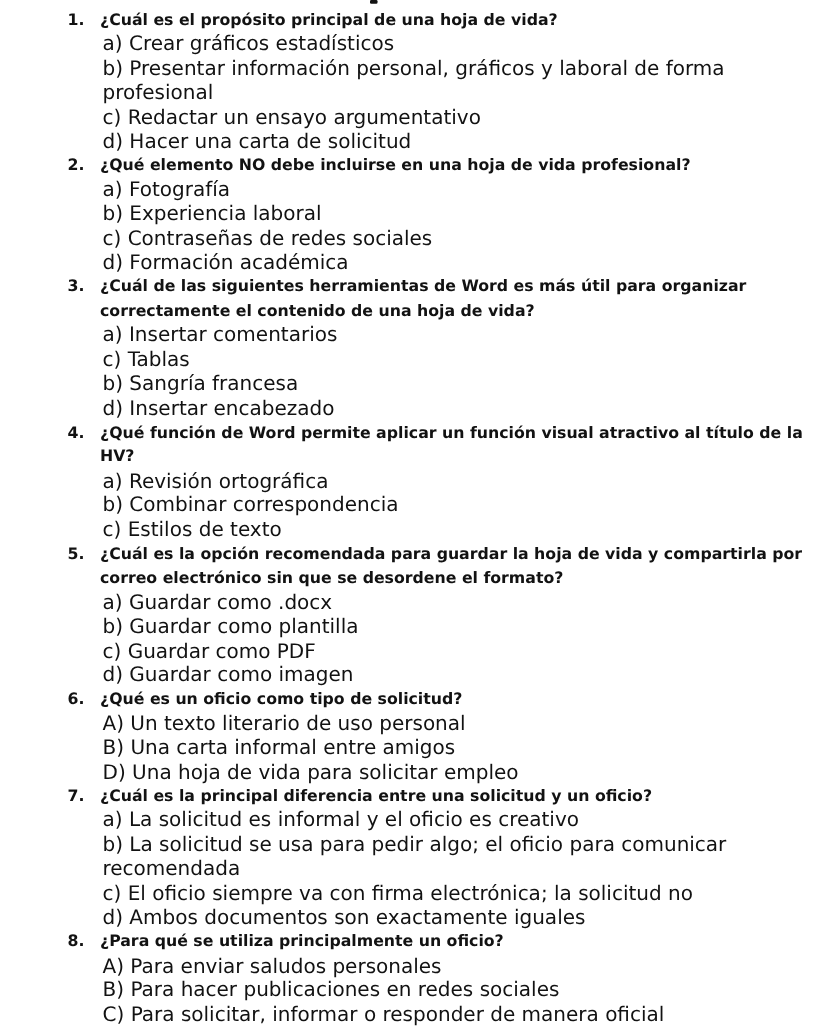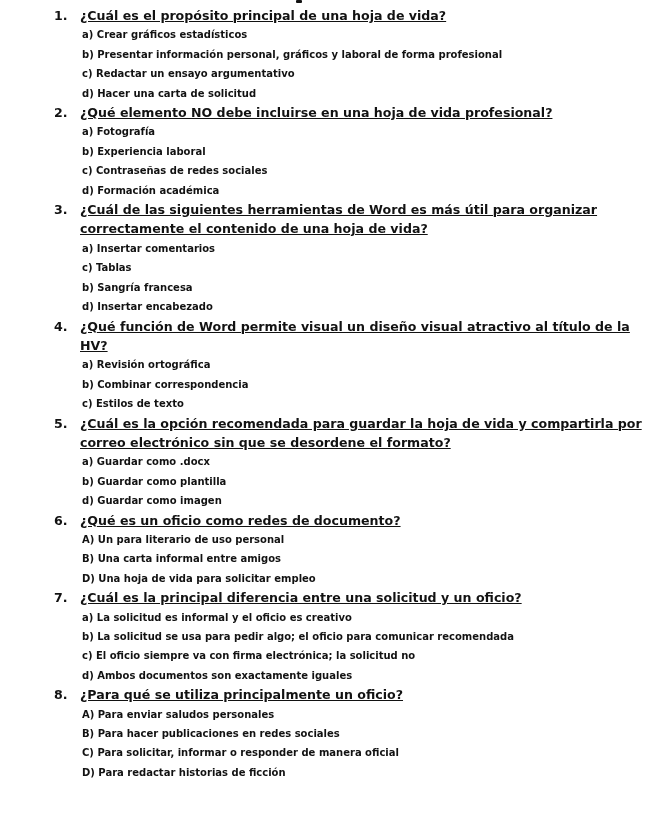--- a/index.html
+++ b/index.html
@@ -38,25 +38,24 @@
     line-height: 19.4px;
   }
   .qbody {
     flex: 1 1 auto;
     max-width: 566px;
   }
   .qtext {
     font-weight: bold;
     font-size: 12.6px;
     line-height: 19.4px;
-    text-decoration: underline;
   }
   .option {
-    font-weight: bold;
-    font-size: 10px;
+    font-weight: normal;
+    font-size: 16px;
     line-height: 19.4px;
     padding-left: 2px;
   }
 </style>
 </head>
 <body>
 
 <div class="top-cut"></div>
 
 <div class="quiz">
@@ -90,42 +89,43 @@
       <div class="option">a) Insertar comentarios</div>
       <div class="option">c) Tablas</div>
       <div class="option">b) Sangría francesa</div>
       <div class="option">d) Insertar encabezado</div>
     </div>
   </div>
 
   <div class="question">
     <div class="qnum">4.</div>
     <div class="qbody">
-      <div class="qtext">¿Qué función de Word permite visual un diseño visual atractivo al título de la HV?</div>
+      <div class="qtext">¿Qué función de Word permite aplicar un función visual atractivo al título de la HV?</div>
       <div class="option">a) Revisión ortográfica</div>
       <div class="option">b) Combinar correspondencia</div>
       <div class="option">c) Estilos de texto</div>
     </div>
   </div>
 
   <div class="question">
     <div class="qnum">5.</div>
     <div class="qbody">
       <div class="qtext">¿Cuál es la opción recomendada para guardar la hoja de vida y compartirla por correo electrónico sin que se desordene el formato?</div>
       <div class="option">a) Guardar como .docx</div>
       <div class="option">b) Guardar como plantilla</div>
+      <div class="option">c) Guardar como PDF</div>
       <div class="option">d) Guardar como imagen</div>
     </div>
   </div>
 
   <div class="question">
     <div class="qnum">6.</div>
     <div class="qbody">
-      <div class="qtext">¿Qué es un oficio como redes de documento?</div>
-      <div class="option">A) Un para literario de uso personal</div>
+      <div class="qtext">¿Qué es un oficio como tipo de solicitud?</div>
+      <div class="option">A) Un texto literario de uso personal</div>
       <div class="option">B) Una carta informal entre amigos</div>
       <div class="option">D) Una hoja de vida para solicitar empleo</div>
     </div>
   </div>
 
   <div class="question">
     <div class="qnum">7.</div>
     <div class="qbody">
       <div class="qtext">¿Cuál es la principal diferencia entre una solicitud y un oficio?</div>
       <div class="option">a) La solicitud es informal y el oficio es creativo</div>

